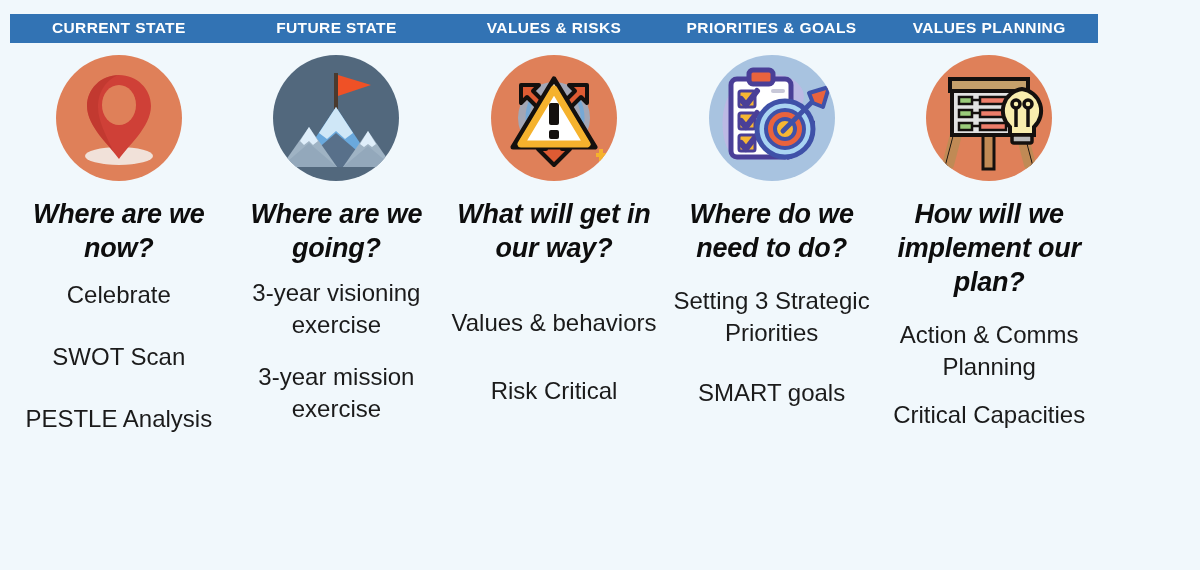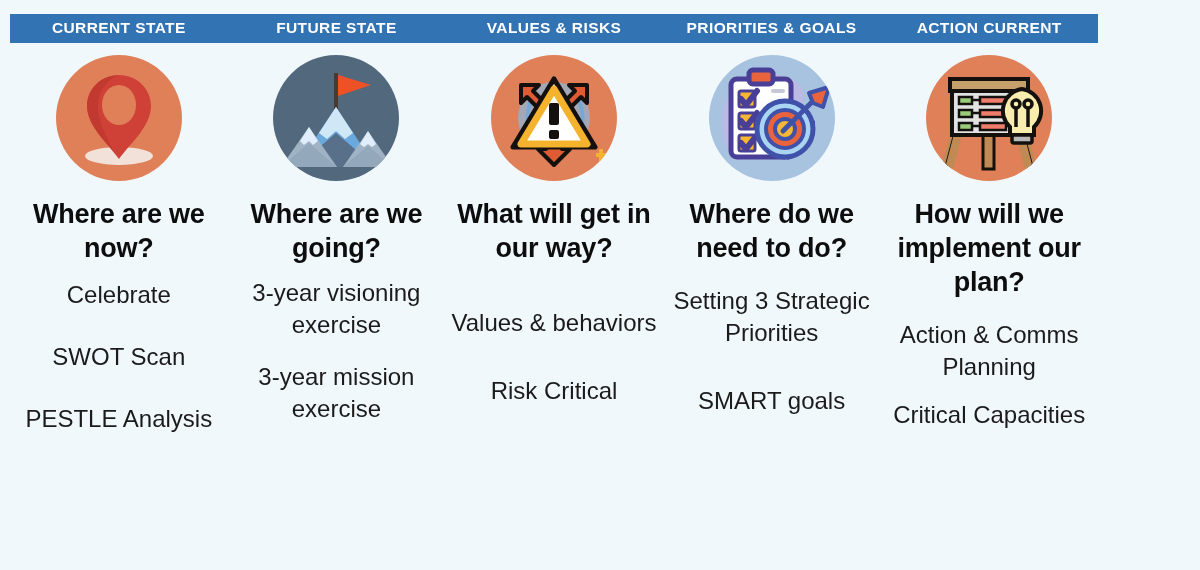--- a/index.html
+++ b/index.html
@@ -66,20 +66,21 @@
 
   .heading {
     margin-top: 16px;
     font-size: 27px;
     font-weight: bold;
     color: #0d0d0d;
     text-align: center;
     line-height: 1.27;
     letter-spacing: -0.2px;
     max-width: 210px;
+    font-style: italic;
   }
 
   .bullets {
     margin-top: 12px;
     display: flex;
     flex-direction: column;
     align-items: center;
     gap: 32px;
     width: 100%;
     justify-content: center;
@@ -89,21 +90,21 @@
     color: #1b1b1b;
     text-align: center;
     line-height: 1.33;
     font-weight: 400;
     max-width: 205px;
   }
   
   .col-0 .bullets { margin-top: 14px; gap: 30px; }
   .col-1 .bullets { margin-top: 12px; gap: 20px; }
   .col-2 .bullets { margin-top: 42px; gap: 36px; }
-  .col-3 .bullets { margin-top: 20px; gap: 36px; }
+  .col-3 .bullets { margin-top: 20px; gap: 28px; }
   .col-4 .bullets { margin-top: 20px; gap: 16px; }
 </style>
 </head>
 <body>
 
 <div class="board">
 
   <div class="column col-0">
     <div class="banner">
       <span class="banner-inner">CURRENT STATE</span>
@@ -206,21 +207,21 @@
     </div>
     <div class="heading">Where do we need to do?</div>
     <div class="bullets">
       <div class="bullet">Setting 3 Strategic Priorities</div>
       <div class="bullet">SMART goals</div>
     </div>
   </div>
 
   <div class="column col-4">
     <div class="banner">
-      <span class="banner-inner">ACTION CURRENT</span>
+      <span class="banner-inner">VALUES PLANNING</span>
     </div>
     <div class="icon-wrap" style="background:#df8059">
       <svg width="126" height="126" viewBox="0 0 126 126" aria-hidden="true">
         <path d="M30 74 L20 112" stroke="#c08a55" stroke-width="9" stroke-linecap="round"></path>
         <path d="M30 74 L20 112" stroke="#14100e" stroke-width="3" fill="none" opacity="0"></path>
         <path d="M96 74 L106 112" stroke="#c08a55" stroke-width="9" stroke-linecap="round"></path>
         <rect x="57" y="74" width="11" height="40" fill="#c08a55" stroke="#14100e" stroke-width="3"></rect>
         <path d="M30 74 L20 112" stroke="#14100e" stroke-width="3"></path>
         <path d="M96 74 L106 112" stroke="#14100e" stroke-width="3"></path>
         <path d="M34 72 L24 110" stroke="#c08a55" stroke-width="8" stroke-linecap="round"></path>

